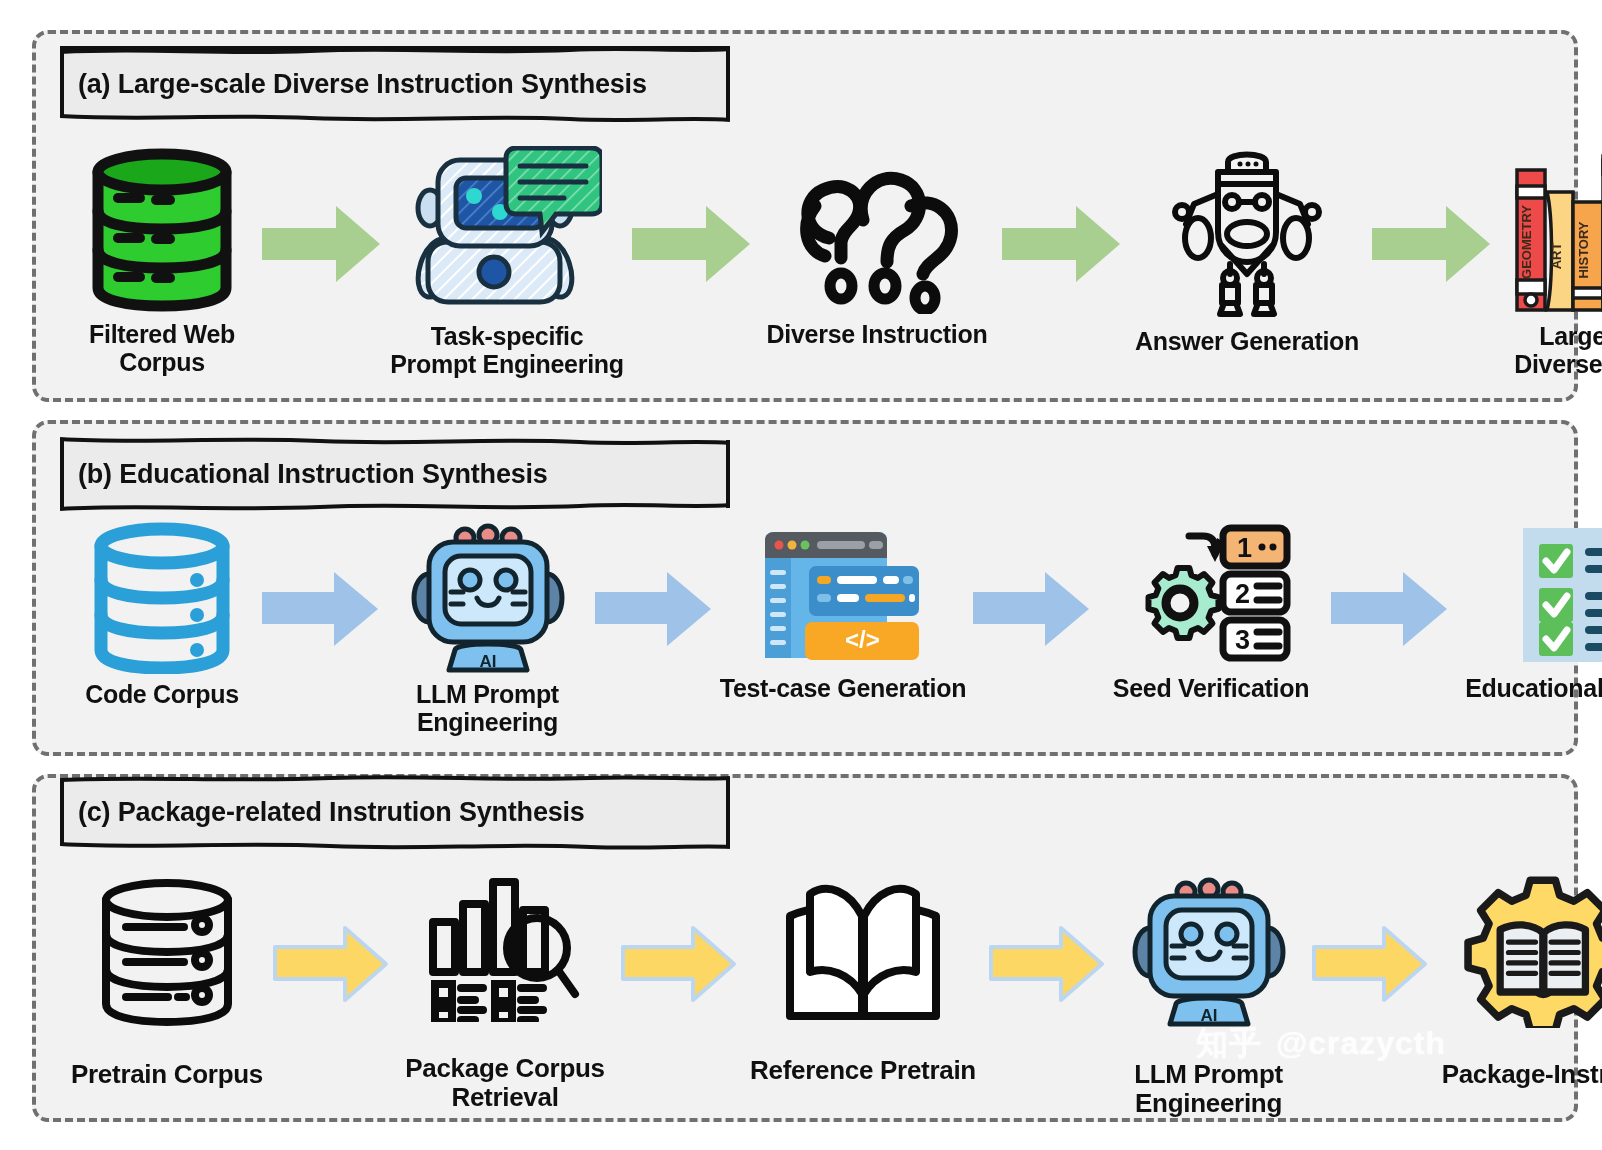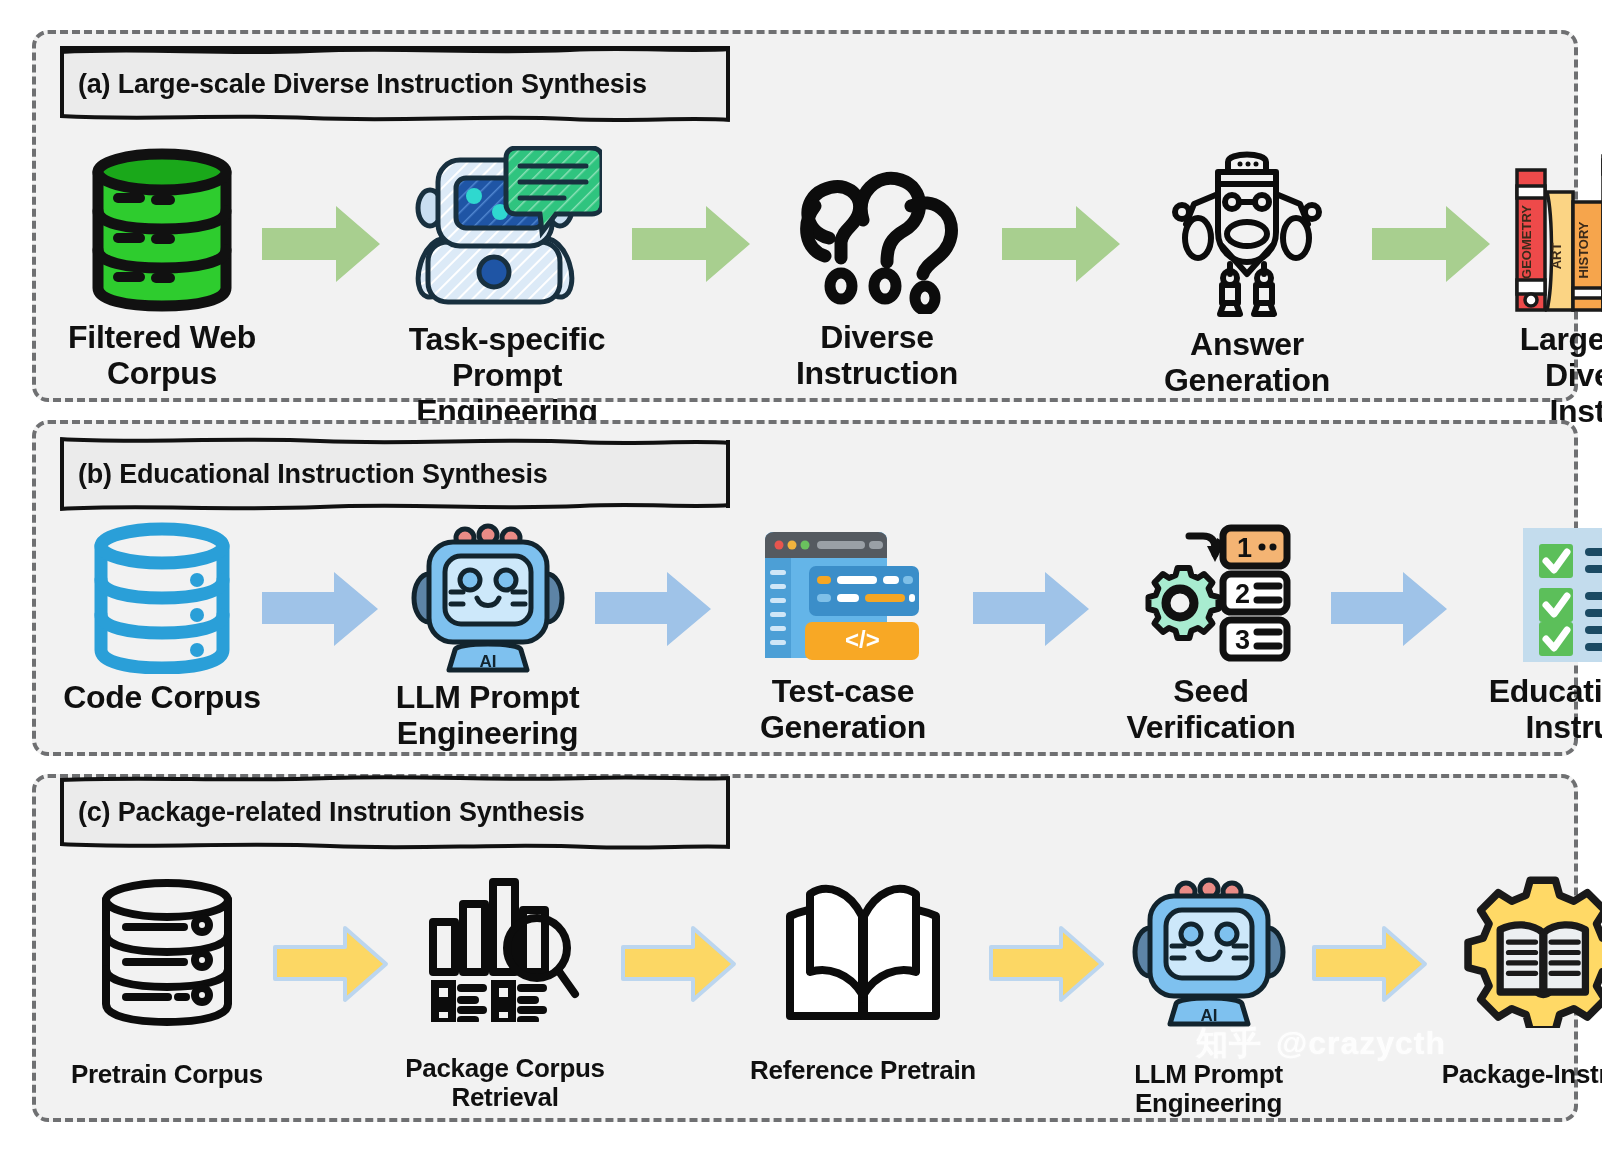--- a/index.html
+++ b/index.html
@@ -87,21 +87,21 @@
     flex: 0 0 auto;
   }
   .art {
     display: flex;
     align-items: center;
     justify-content: center;
   }
   .node .caption {
     margin-top: 6px;
     text-align: center;
-    font-size: 32px;
+    font-size: 25px;
     font-weight: bold;
     color: #101010;
     line-height: 1.12;
     white-space: pre-line;
     letter-spacing: -0.3px;
   }
   #flow-c .node .caption { font-size: 26px; margin-top: 32px; }
 
   .arrow { flex: 0 0 auto; }
   .arrow svg { display: block; }

